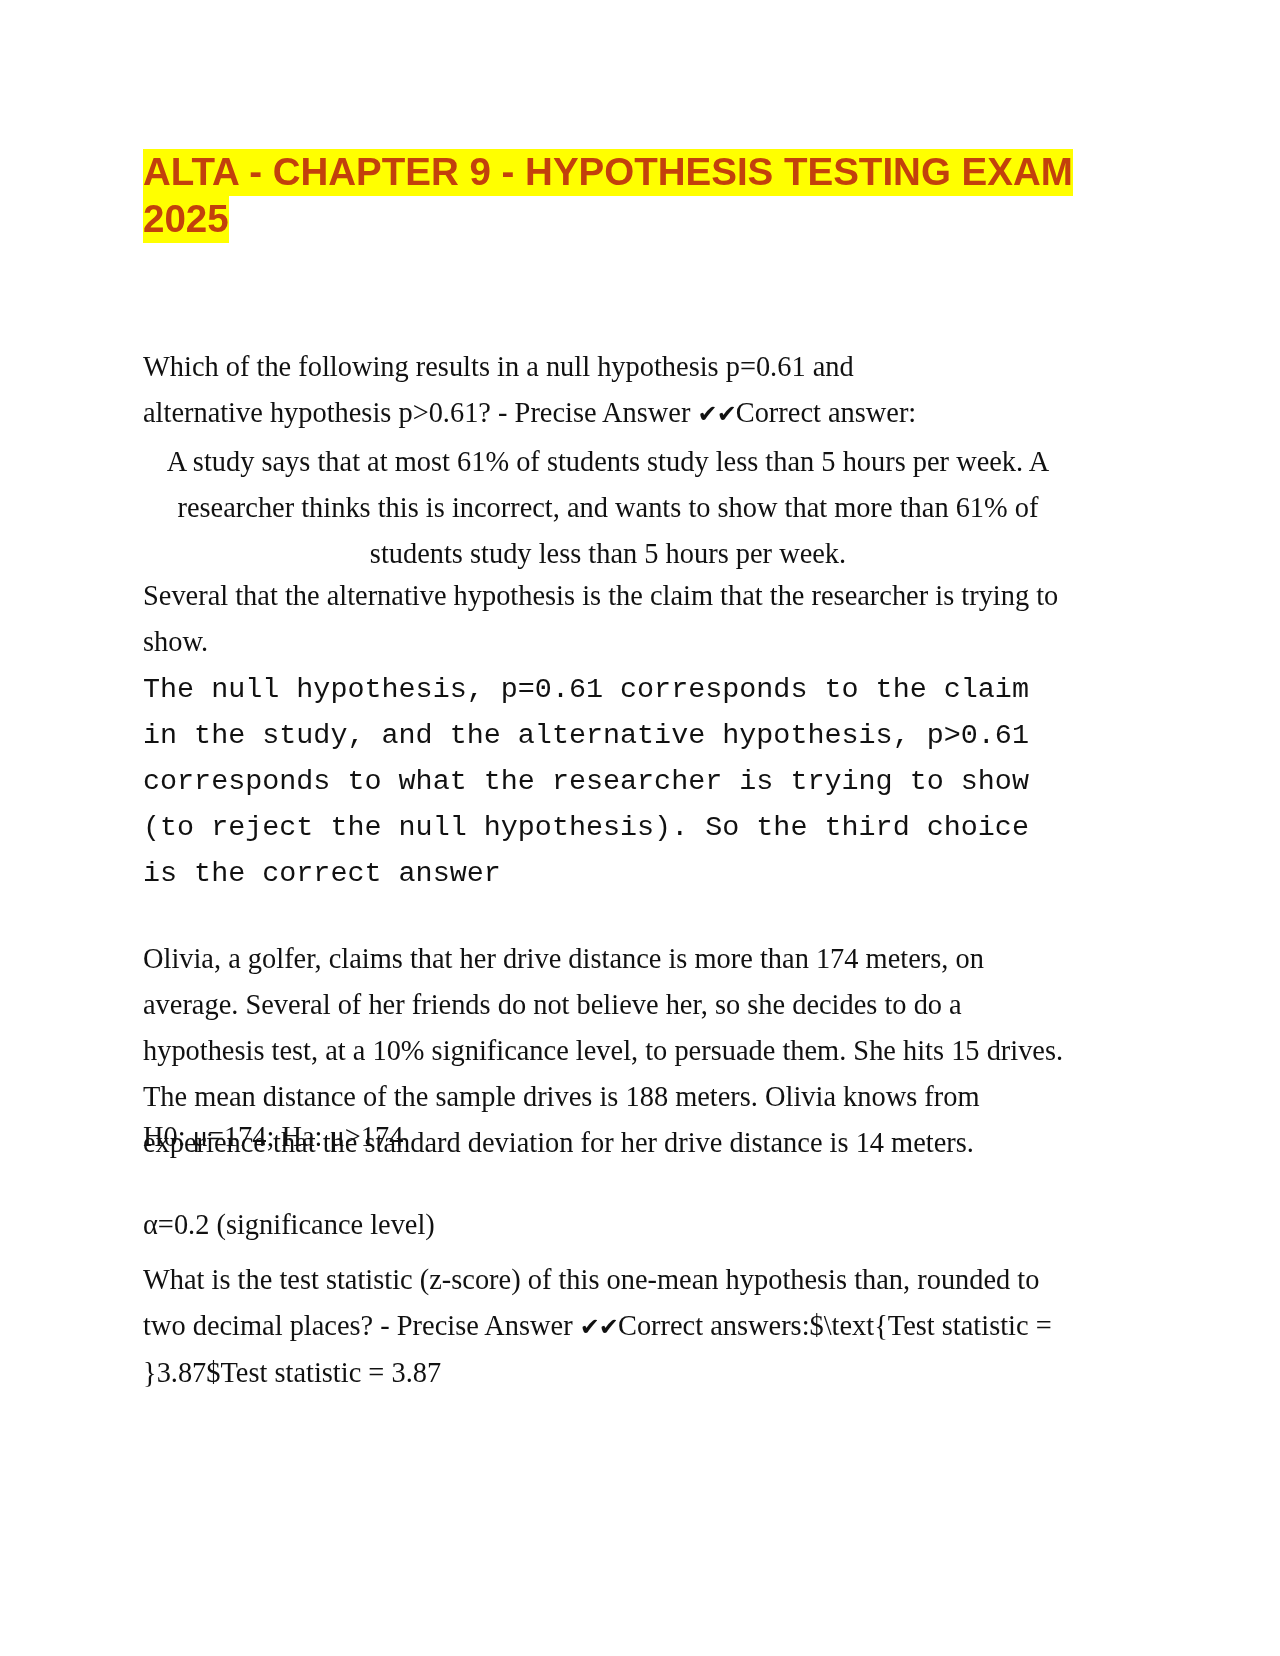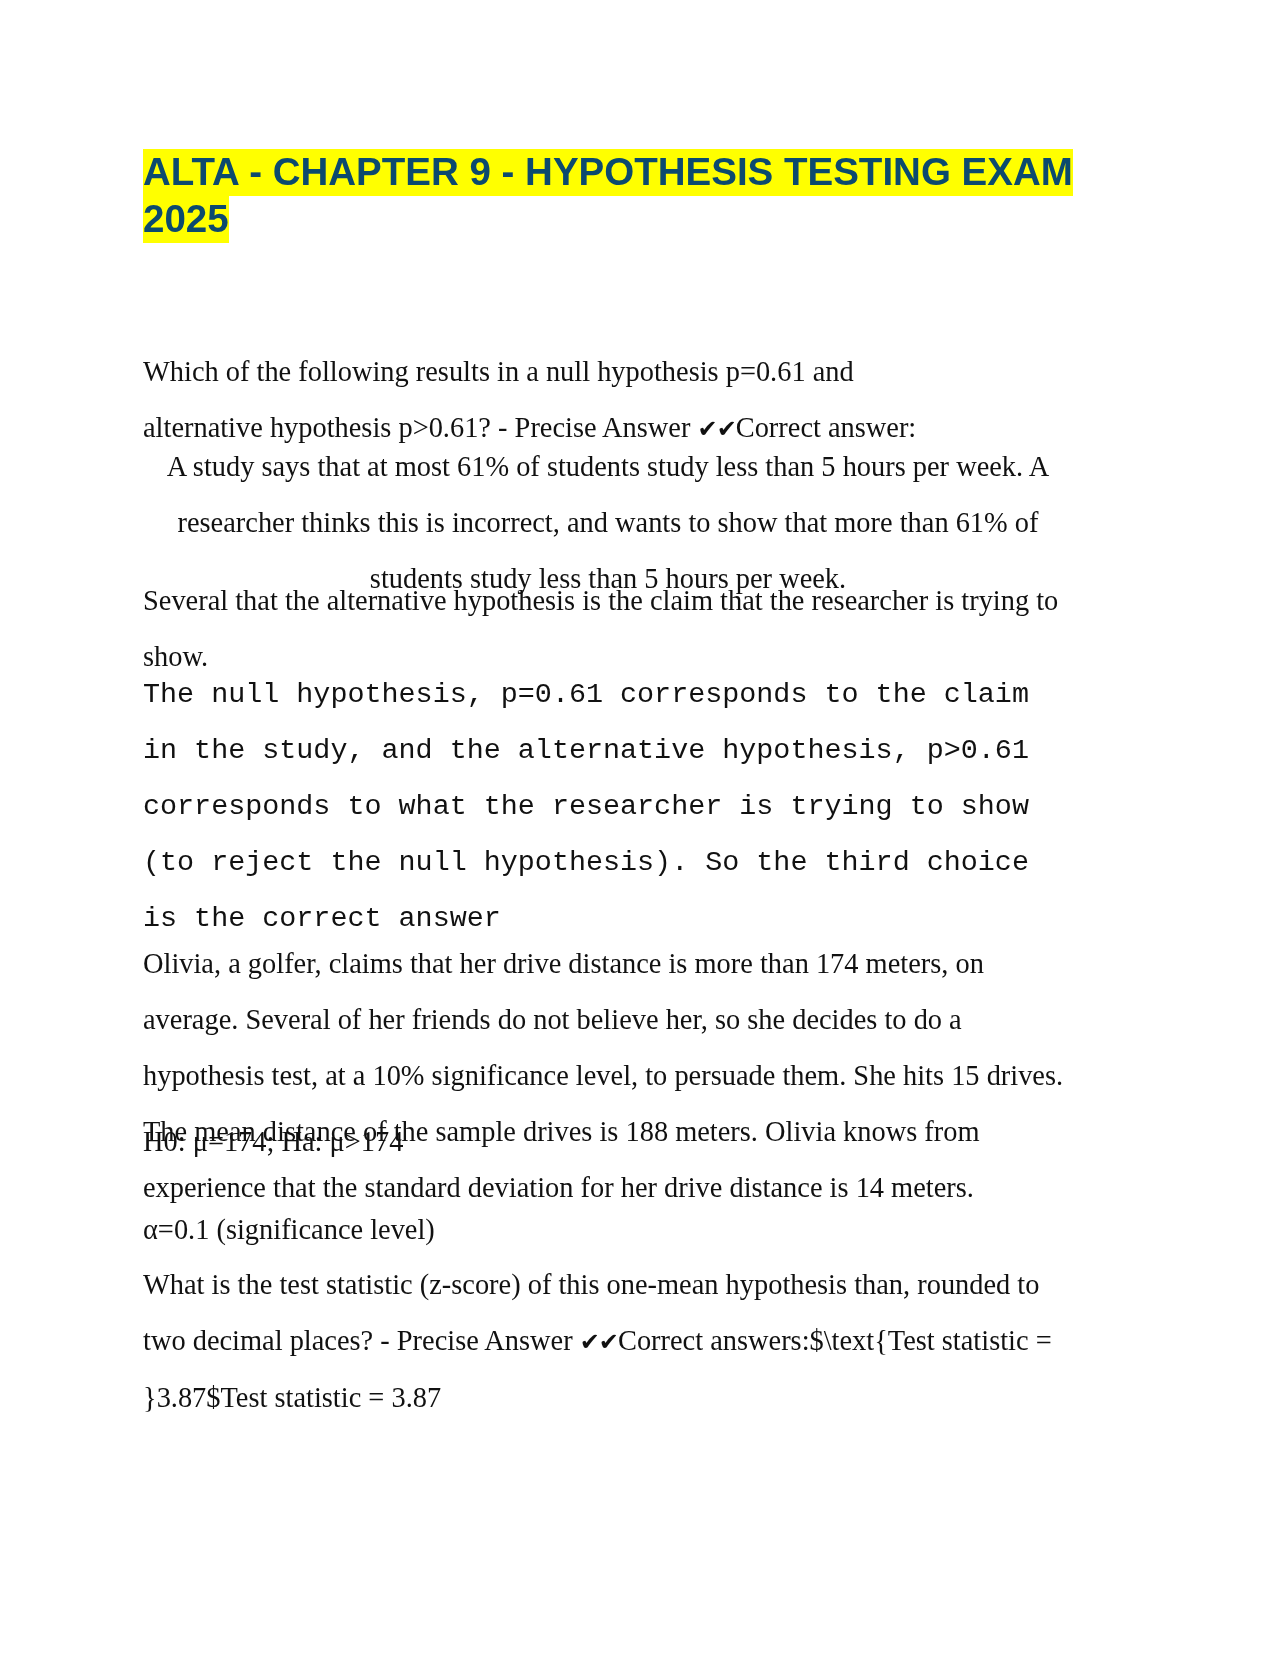--- a/index.html
+++ b/index.html
@@ -22,32 +22,32 @@
     .title {
       position: absolute;
       left: 0;
       top: 148px;
       width: 990px;
       margin: 0;
       font-family: "Liberation Sans", sans-serif;
       font-weight: bold;
       font-size: 38.5px;
       line-height: 47px;
-      color: #0c4a6e;
+      color: #c2410c;
     }
     .title span {
       background: #ffff00;
       box-decoration-break: clone;
       -webkit-box-decoration-break: clone;
       padding: 1px 0 3px 0;
     }
     .body-text {
       font-family: "Liberation Serif", serif;
       font-size: 28.4px;
-      line-height: 56px;
+      line-height: 46px;
       color: #111111;
       margin: 0;
       position: absolute;
       left: 0;
       width: 960px;
     }
     .p1 { top: 344px; width: 830px; }
     .p2 { top: 439px; width: 930px; text-align: center; }
     .p3 { top: 573px; width: 935px; }
     .p4 { top: 667px; width: 925px; font-family: Liberation Mono, monospace; }
@@ -73,17 +73,17 @@
   <p class="body-text p2">A study says that at most 61% of students study less than 5 hours per week. A researcher thinks this is incorrect, and wants to show that more than 61% of students study less than 5 hours per week.</p>
 
   <p class="body-text p3">Several that the alternative hypothesis is the claim that the researcher is trying to show.</p>
 
   <p class="body-text p4">The null hypothesis, p=0.61 corresponds to the claim in the study, and the alternative hypothesis, p&gt;0.61 corresponds to what the researcher is trying to show (to reject the null hypothesis). So the third choice is the correct answer</p>
 
   <p class="body-text p5">Olivia, a golfer, claims that her drive distance is more than 174 meters, on average. Several of her friends do not believe her, so she decides to do a hypothesis test, at a 10% significance level, to persuade them. She hits 15 drives. The mean distance of the sample drives is 188 meters. Olivia knows from experience that the standard deviation for her drive distance is 14 meters.</p>
 
   <p class="body-text p6">H0: μ=174; Ha: μ&gt;174</p>
 
-  <p class="body-text p7">α=0.1 (significance level)</p>
+  <p class="body-text p7">α=0.2 (significance level)</p>
 
   <p class="body-text p8"><span>What is the test statistic (z-score) of this one-mean hypothesis than, rounded to two decimal places? - Precise Answer </span><span class="check">✔✔</span><span>Correct answers:$\text{Test statistic = }3.87$Test statistic = 3.87</span></p>
 
 </div>
 
 </body></html>

